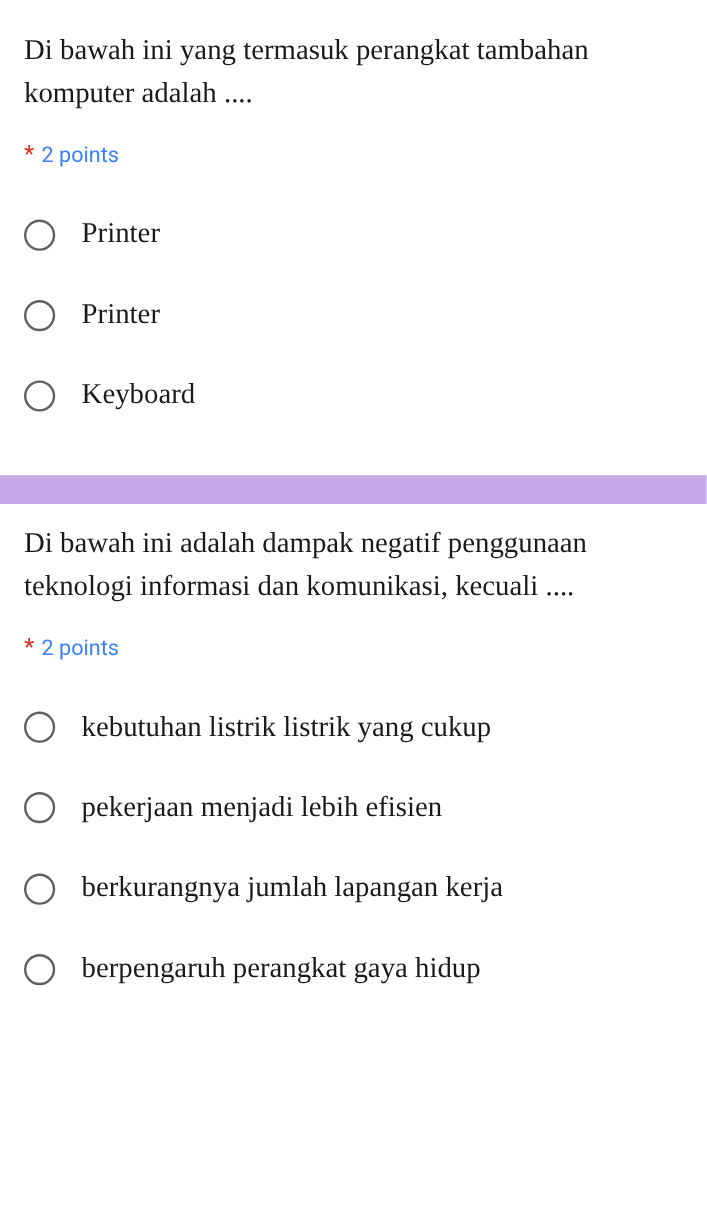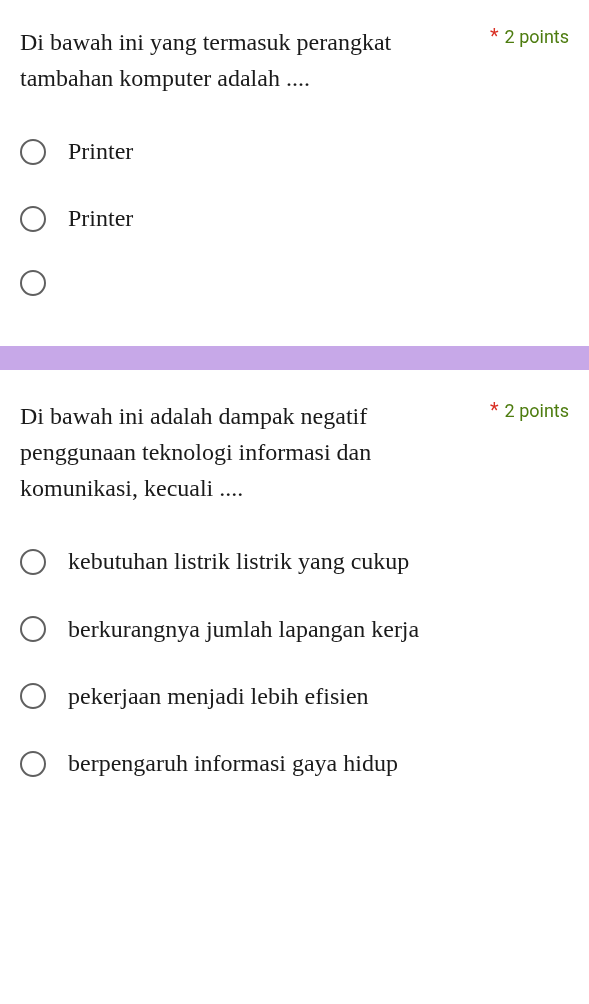--- a/index.html
+++ b/index.html
@@ -14,40 +14,41 @@
     }
     .question-card {
       padding: 24px 20px 28px 20px;
       background: #fff;
     }
     .question-header {
       display: flex;
       align-items: flex-start;
       gap: 20px;
       margin-bottom: 40px;
+      flex-direction: column;
     }
     .question-text {
       font-size: 24px;
       line-height: 1.5;
       color: #1a1a1a;
       flex: 1;
     }
     .points-wrapper {
       display: flex;
       align-items: baseline;
       gap: 6px;
       white-space: nowrap;
       font-family: -apple-system, BlinkMacSystemFont, 'Segoe UI', Roboto, Arial, sans-serif;
     }
     .required-asterisk {
       color: #d93025;
       font-size: 20px;
     }
     .points-label {
-      color: #4d7c0f;
+      color: #3b82f6;
       font-size: 18px;
     }
     .options {
       display: flex;
       flex-direction: column;
       gap: 36px;
     }
     .option-row {
       display: flex;
       align-items: center;
@@ -91,46 +92,47 @@
     <div class="option-row">
       <div class="radio-circle"></div>
       <div class="option-label">Printer</div>
     </div>
     <div class="option-row">
       <div class="radio-circle"></div>
       <div class="option-label">Printer</div>
     </div>
     <div class="option-row">
       <div class="radio-circle"></div>
+      <div class="option-label">Keyboard</div>
     </div>
   </div>
 </div>
 
 <div class="spacer-top"></div>
 <div class="divider"></div>
 
-<div class="question-card" style="padding-top:28px;">
+<div class="question-card" style="padding-top:15px;">
   <div class="question-header">
     <div class="question-text">Di bawah ini adalah dampak negatif penggunaan teknologi informasi dan komunikasi, kecuali ....</div>
     <div class="points-wrapper">
       <span class="required-asterisk">*</span>
       <span class="points-label">2 points</span>
     </div>
   </div>
   <div class="options">
     <div class="option-row">
       <div class="radio-circle"></div>
       <div class="option-label">kebutuhan listrik listrik yang cukup</div>
     </div>
     <div class="option-row">
       <div class="radio-circle"></div>
+      <div class="option-label">pekerjaan menjadi lebih efisien</div>
+    </div>
+    <div class="option-row">
+      <div class="radio-circle"></div>
       <div class="option-label">berkurangnya jumlah lapangan kerja</div>
     </div>
     <div class="option-row">
       <div class="radio-circle"></div>
-      <div class="option-label">pekerjaan menjadi lebih efisien</div>
-    </div>
-    <div class="option-row">
-      <div class="radio-circle"></div>
-      <div class="option-label">berpengaruh informasi gaya hidup</div>
+      <div class="option-label">berpengaruh perangkat gaya hidup</div>
     </div>
   </div>
 </div>
 
 </body></html>

